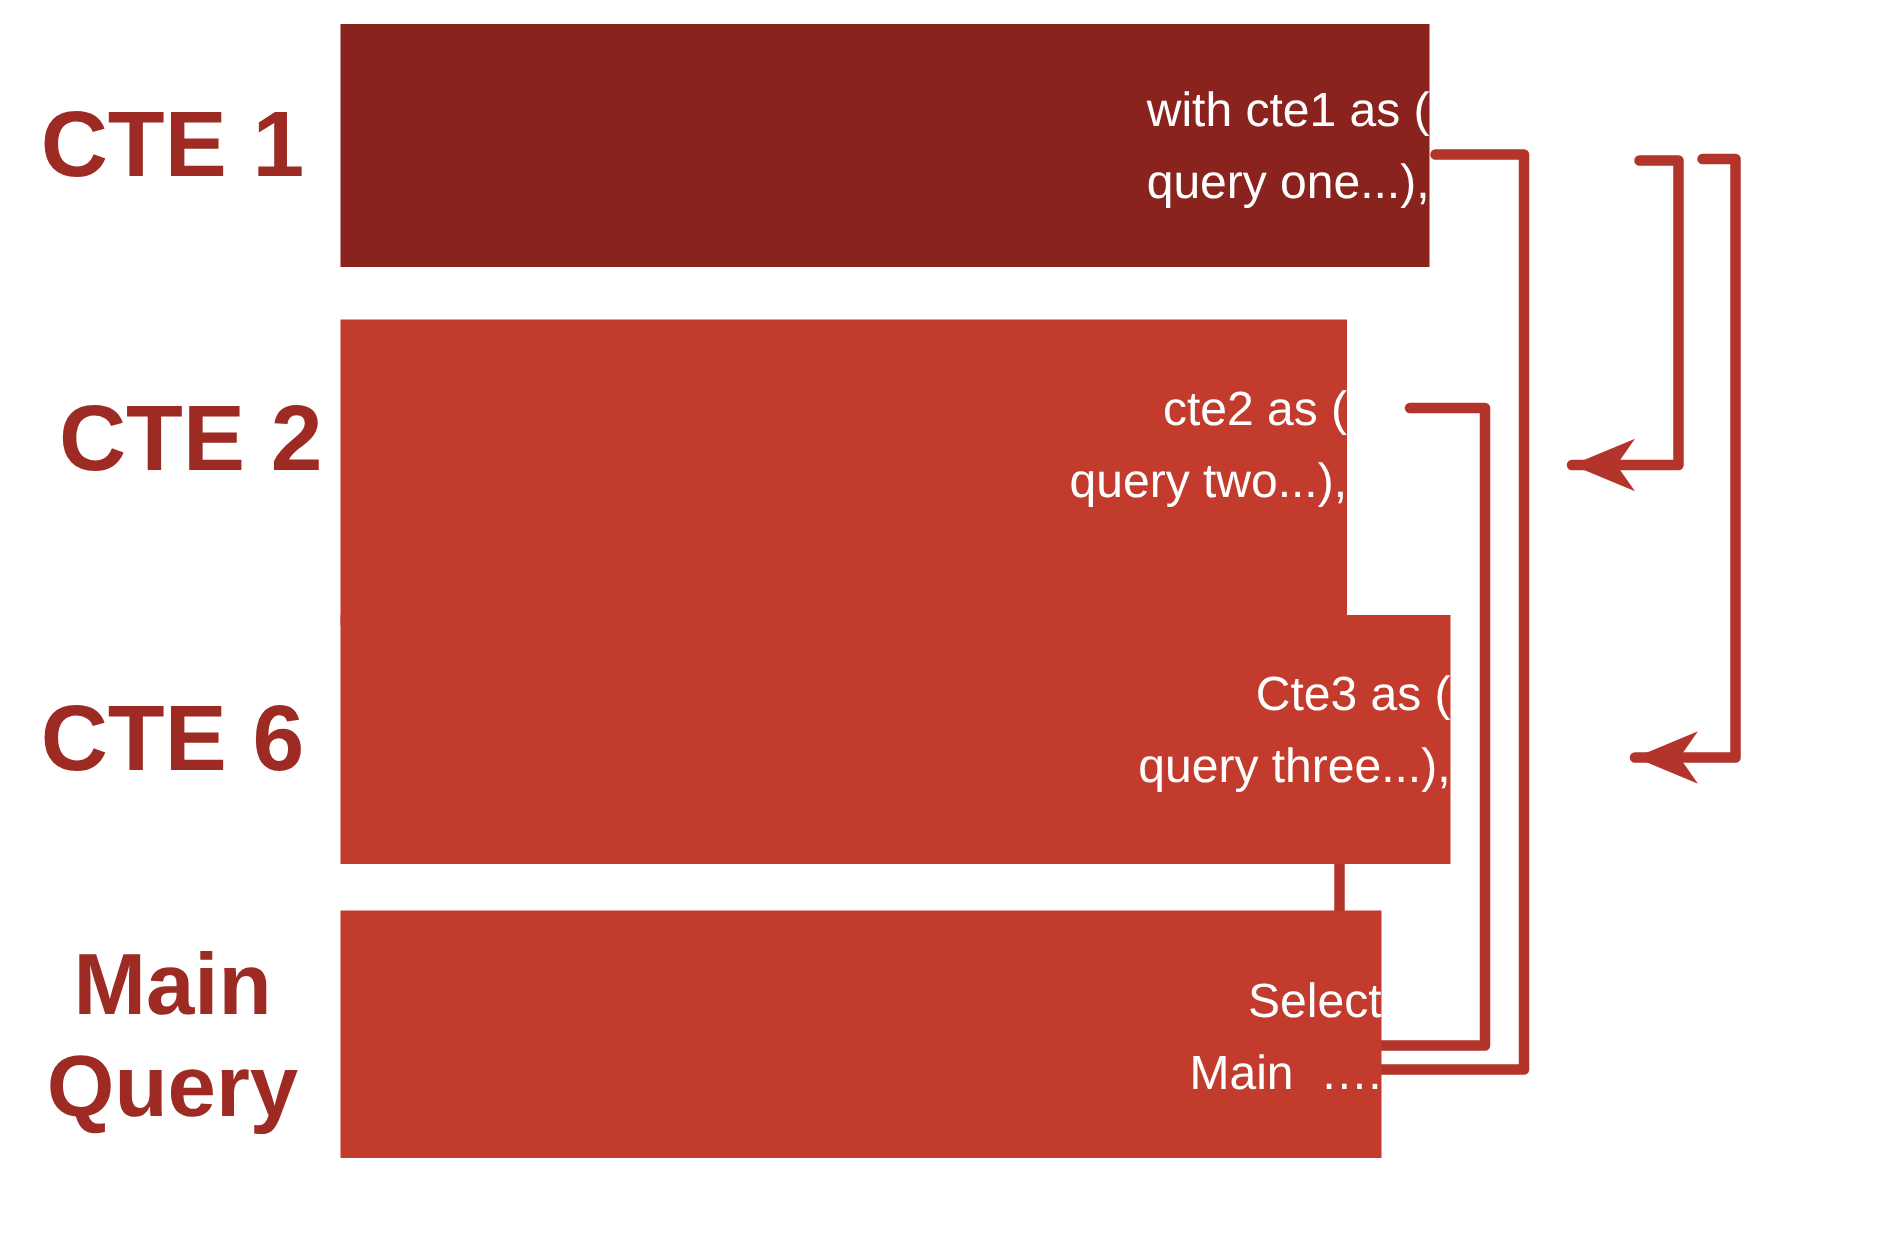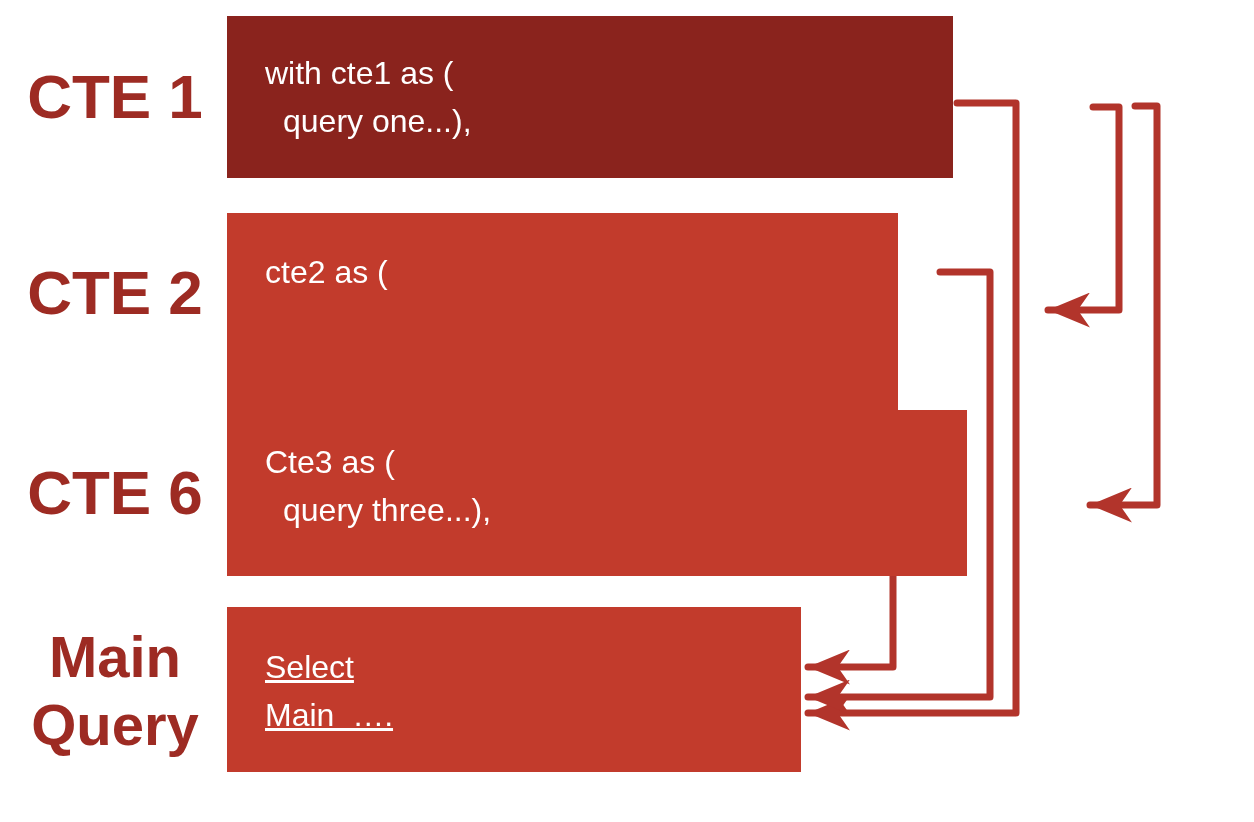--- a/index.html
+++ b/index.html
@@ -37,34 +37,35 @@
     position: absolute;
     left: 15px;
     width: 200px;
     text-align: center;
     font-weight: bold;
     color: var(--label-text, #9d2b23);
     font-size: 62px;
     line-height: 70px;
   }
   .label-cte1 { top: 62px; }
-  .label-cte2 { top: 258px; }
+  .label-cte2 { top: 258px; text-align: right; }
   .label-cte3 { top: 458px; }
   .label-main { top: 623px; font-size: 58px; line-height: 68px; }
 
   
   .box {
     position: absolute;
     background: var(--box-red, #c23b2c);
     color: var(--box-text, #ffffff);
+    text-align: right;
   }
   .box-cte1 { left: 227px; top: 16px;  width: 726px; height: 162px; background: var(--cte1-box, #8a231d); }
   .box-cte2 { left: 227px; top: 213px; width: 671px; height: 204px; }
   .box-cte3 { left: 227px; top: 410px; width: 740px; height: 166px; }
-  .box-main { left: 227px; top: 607px; width: 574px; height: 165px; text-decoration: underline; }
+  .box-main { left: 227px; top: 607px; width: 694px; height: 165px; }
 
   .code {
     font-size: 32px;
     line-height: 48px;
     padding-left: 38px;
     white-space: pre;
   }
   .codewrap-cte1 { padding-top: 33px; }
   .codewrap-cte2 { padding-top: 35px; }
   .codewrap-cte3 { padding-top: 28px; }
@@ -97,20 +98,21 @@
   <div class="box box-cte1">
     <div class="codewrap-cte1">
       <div class="code">with cte1 as (</div>
       <div class="code indent">query one...),</div>
     </div>
   </div>
 
   <div class="box box-cte2">
     <div class="codewrap-cte2">
       <div class="code">cte2 as (</div>
+      <div class="code indent">query two...),</div>
     </div>
   </div>
 
   <div class="box box-cte3">
     <div class="codewrap-cte3">
       <div class="code">Cte3 as (</div>
       <div class="code indent">query three...),</div>
     </div>
   </div>
 

